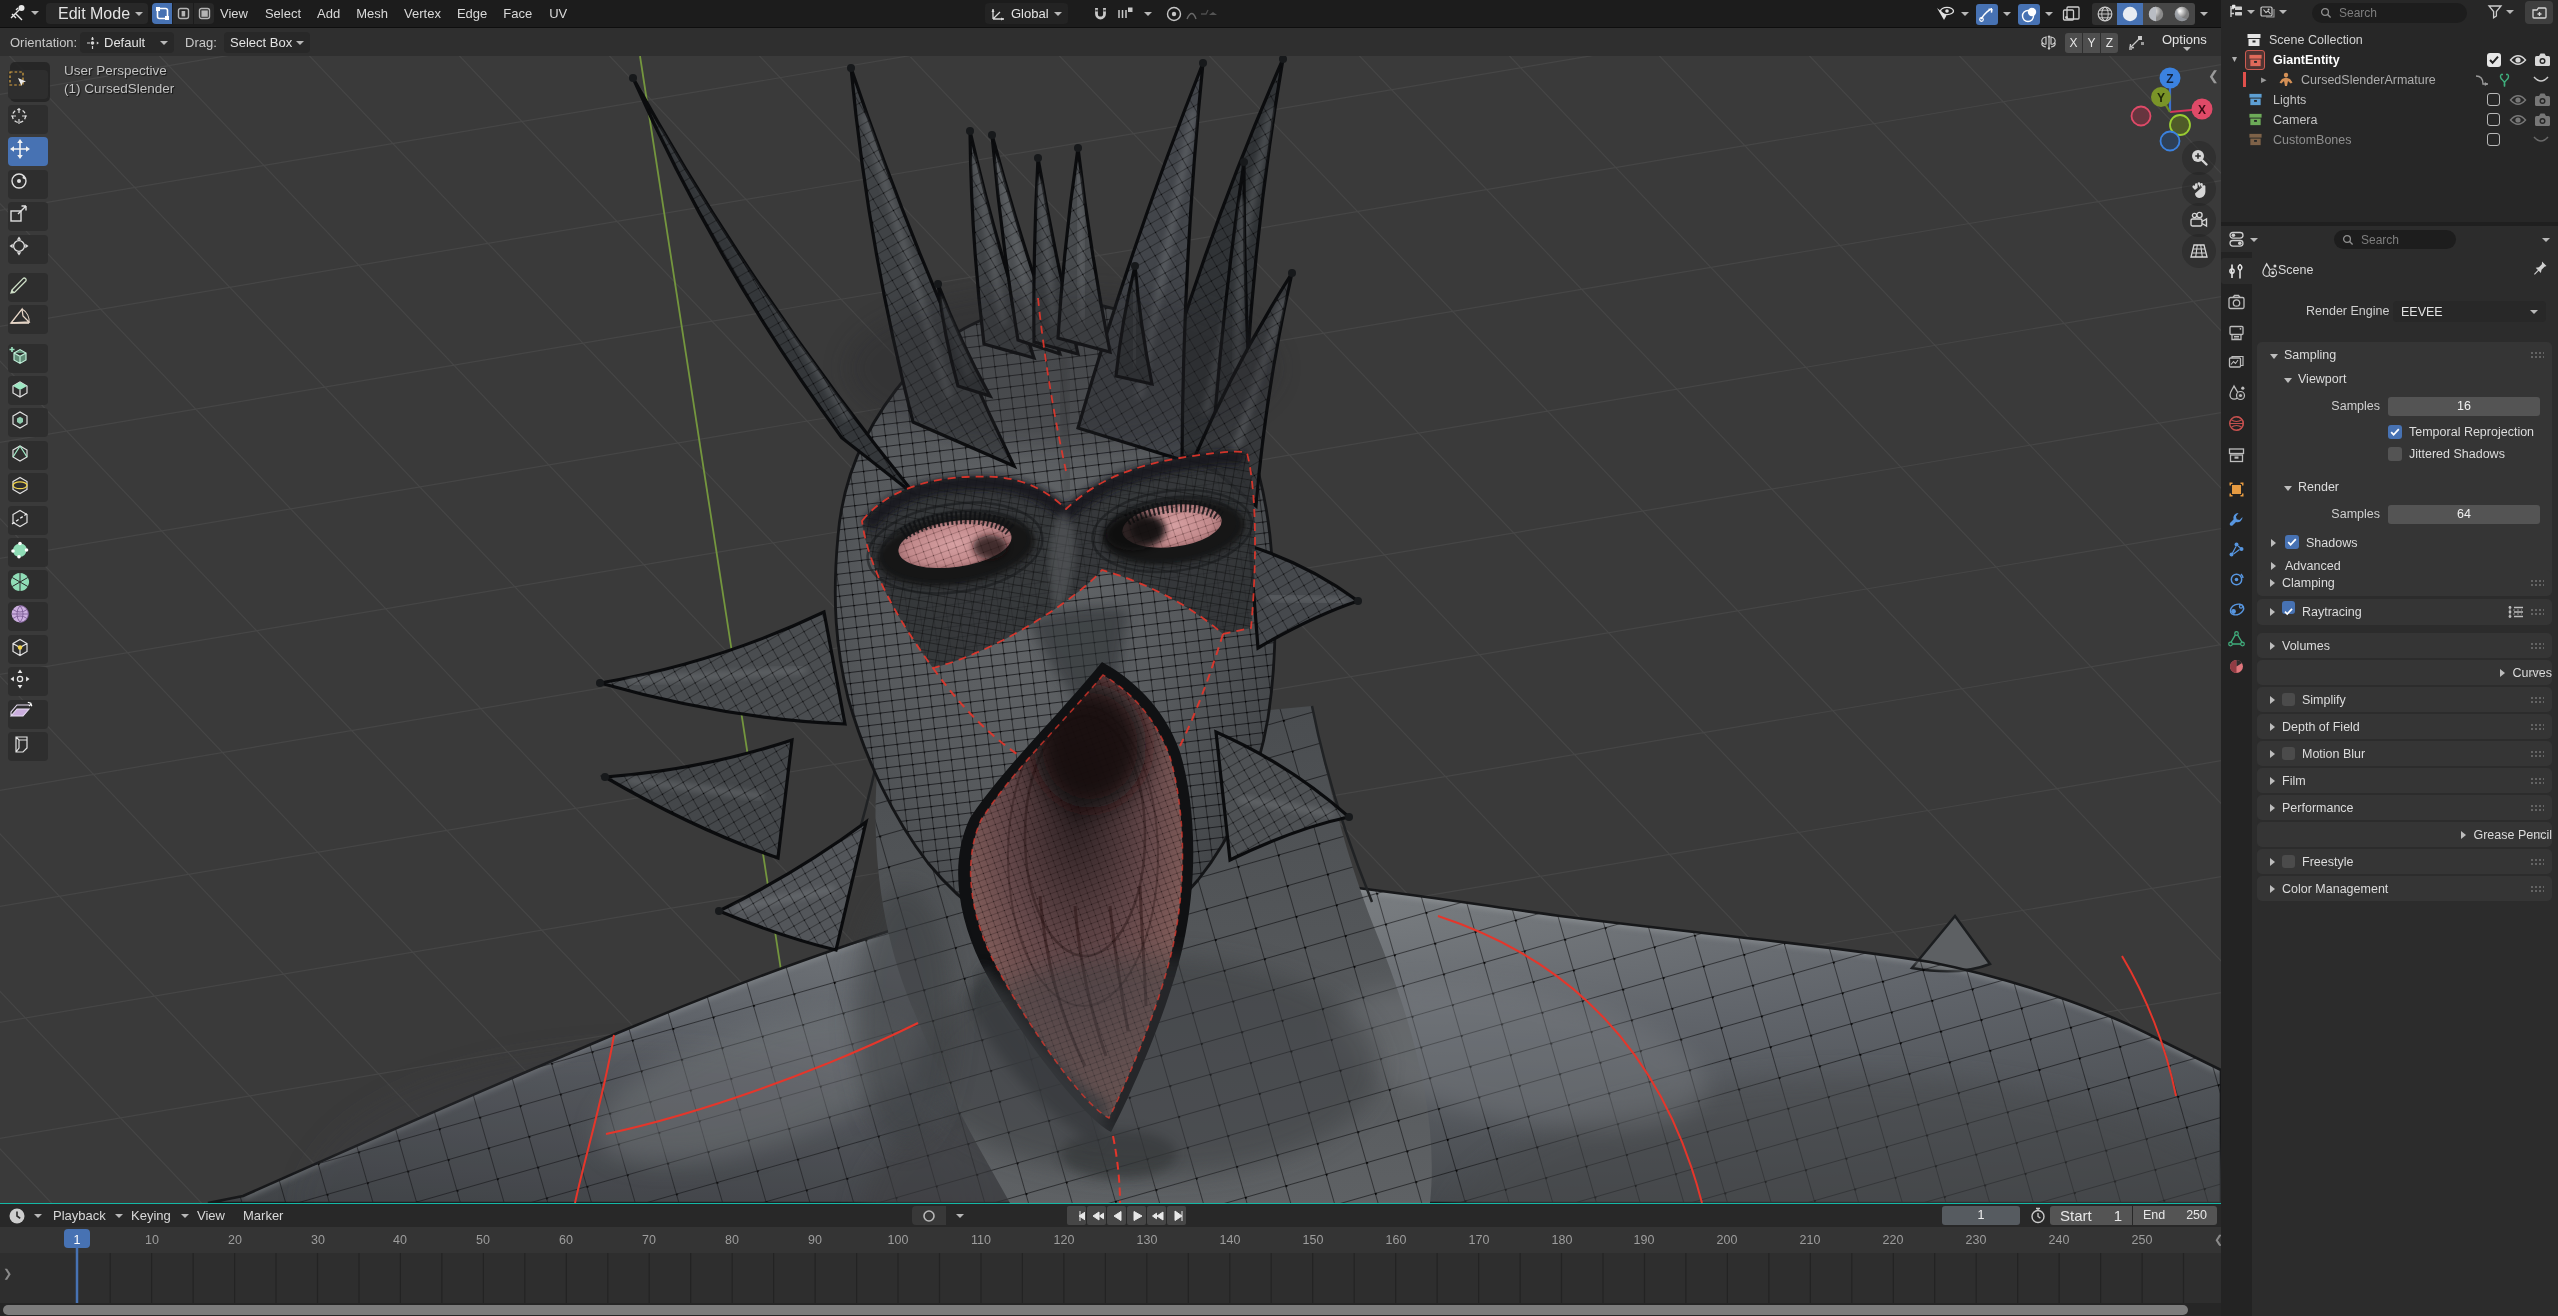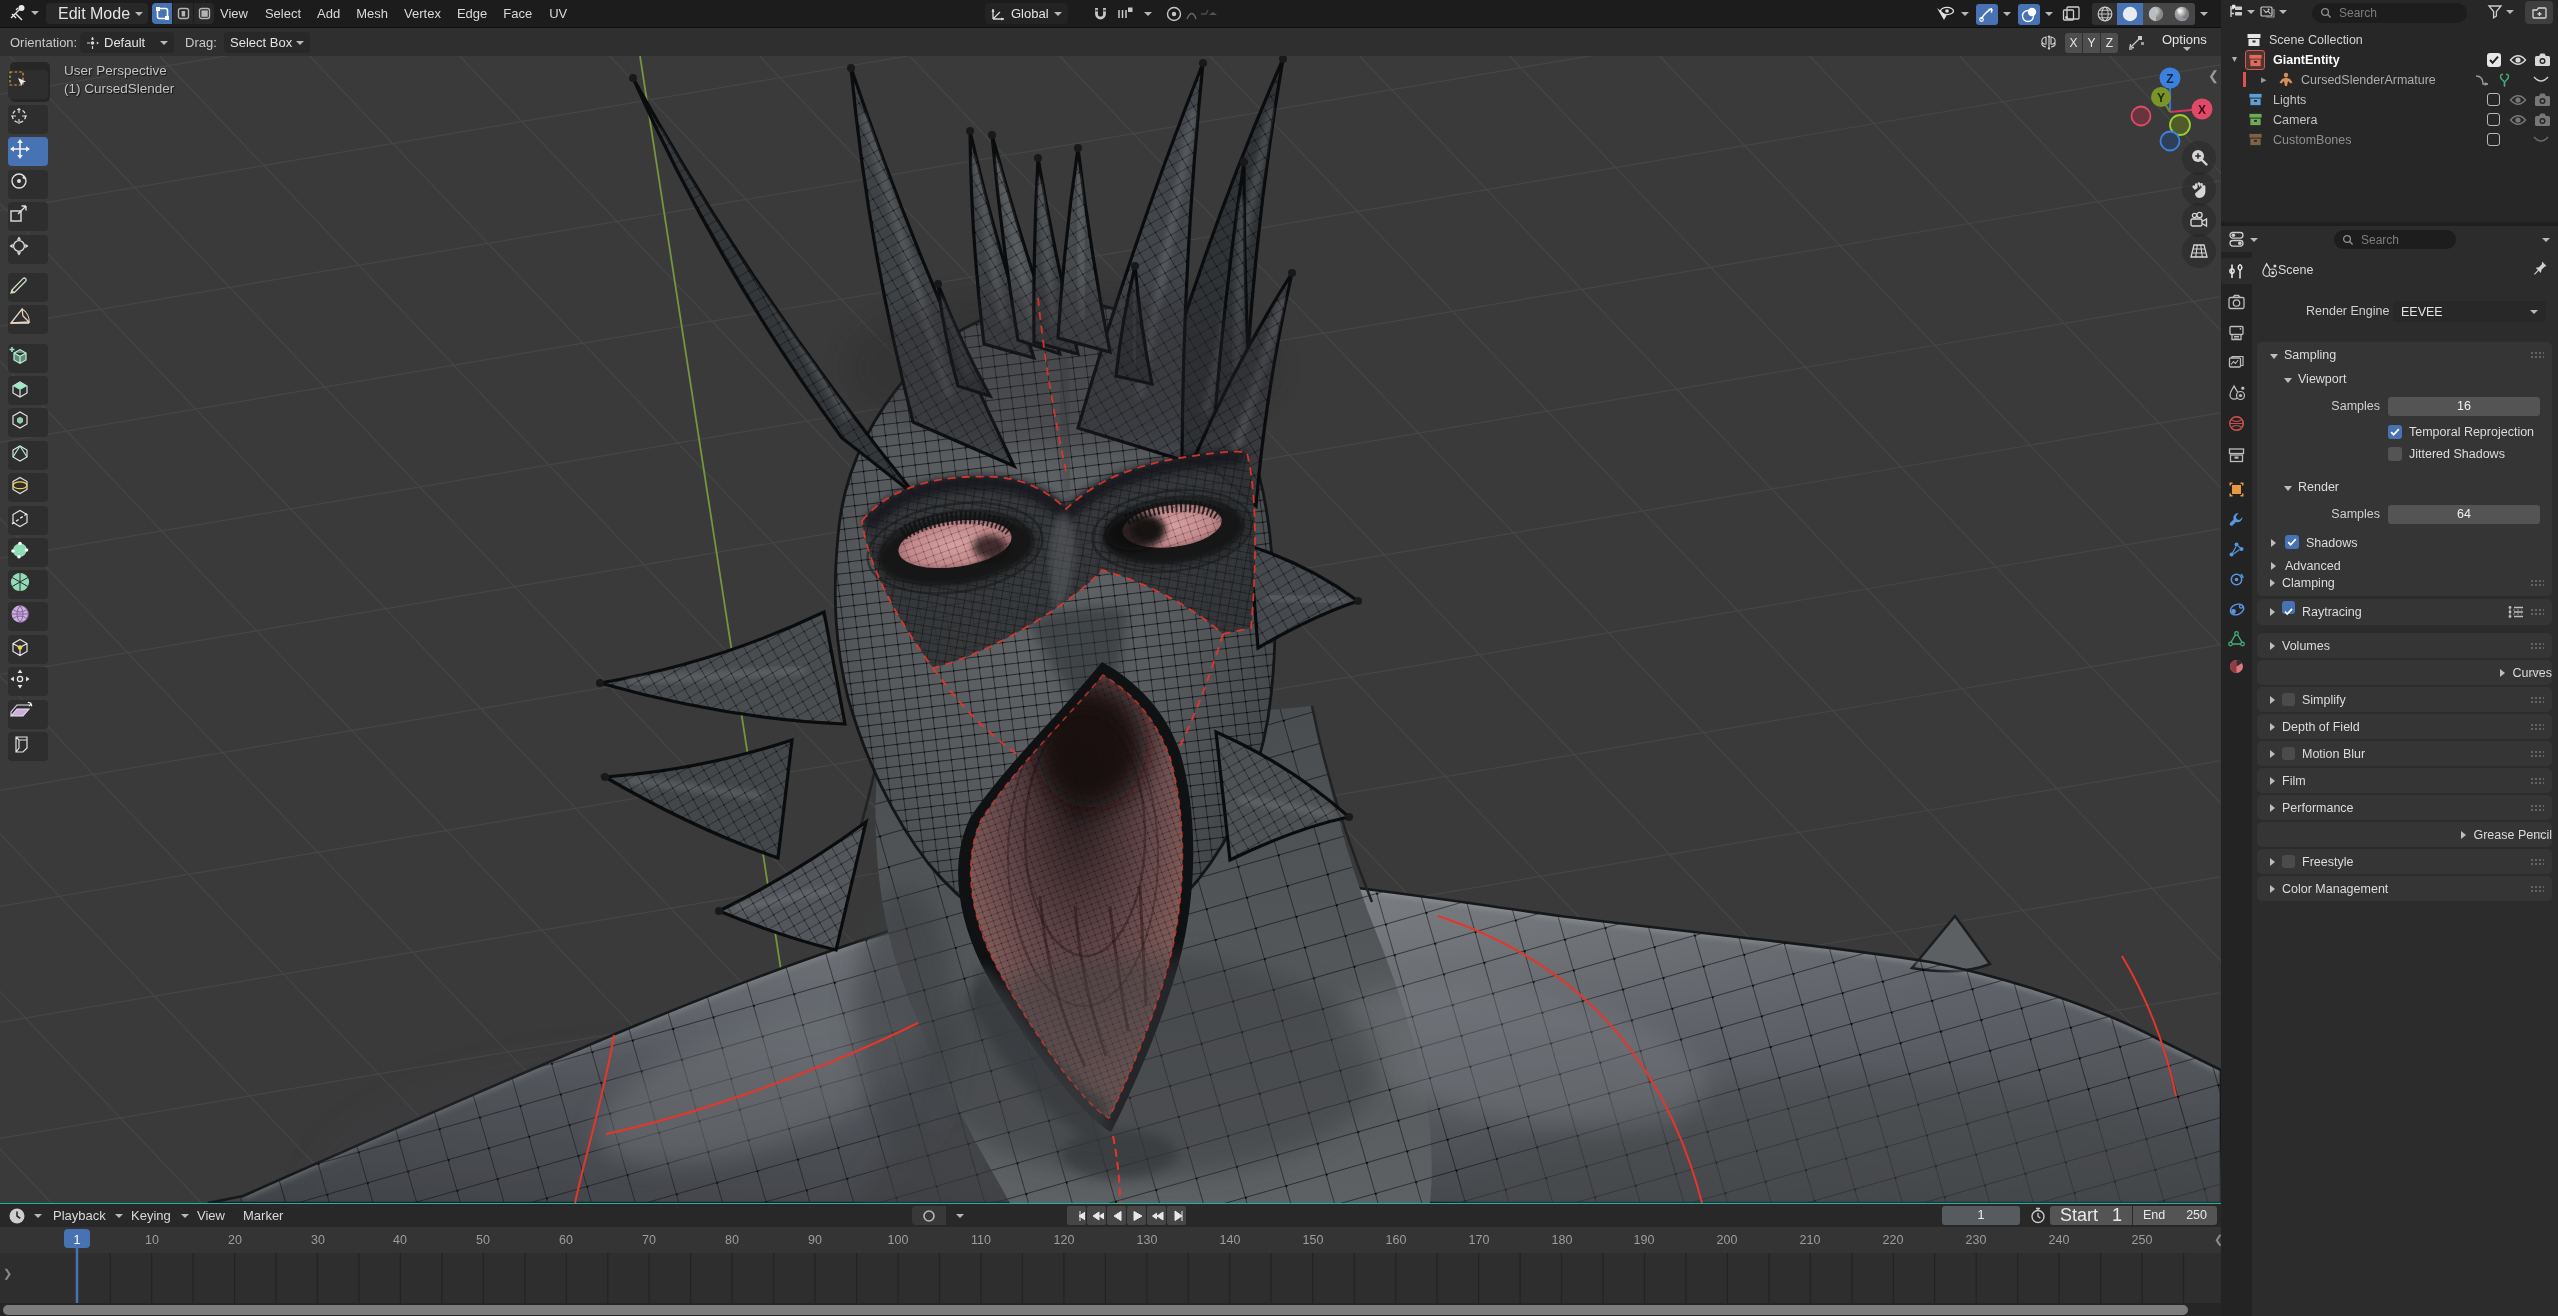--- a/index.html
+++ b/index.html
@@ -1084,21 +1084,21 @@
 <div class="abs" style="left:1167px;top:2px;width:19px;height:19px;background:#464646;border-radius:2px;display:flex;align-items:center;justify-content:center;">
           <svg width="16" height="16" viewBox="0 0 16 16">
             <path d="M6 3 L13 8 l-7 4.5 z M13 3 v10" fill="#e8e8e8" stroke="#e8e8e8" stroke-width="1"></path>
           </svg>
         </div>
 <div class="abs field" style="left:1942px;top:2px;width:78px;height:19px;background:#565b60;">1</div>
 <svg class="abs" style="left:2030px;top:3px;" width="16" height="17" viewBox="0 0 16 17">
           <circle cx="8" cy="9.5" r="6" fill="none" stroke="#c9c9c9" stroke-width="1.4"></circle>
           <path d="M8 6 v3.5 l2.4 1.6 M6 1.5 h4 M8 1.5 v2" stroke="#c9c9c9" stroke-width="1.3" fill="none"></path>
         </svg>
-<div class="abs" style="left:2050px;top:2px;width:82px;height:19px;background:#545454;border-radius:3px 0 0 3px;color:#e8e8e8;font-size:18px;line-height:19px;"><span style="margin-left:10px;">Start</span><span style="float:right;margin-right:10px;">1</span></div>
+<div class="abs" style="left:2050px;top:2px;width:82px;height:19px;background:#545454;border-radius:3px 0 0 3px;color:#e8e8e8;font-size:15px;line-height:19px;"><span style="margin-left:10px;">Start</span><span style="float:right;margin-right:10px;">1</span></div>
 <div class="abs" style="left:2133px;top:2px;width:84px;height:19px;background:#545454;border-radius:0 3px 3px 0;color:#e8e8e8;font-size:12.5px;line-height:19px;"><span style="margin-left:10px;">End</span><span style="float:right;margin-right:10px;">250</span></div>
 </div>
 <svg class="abs" style="left:0;top:23px;" width="2221" height="90" viewBox="0 0 2221 90">
         <rect x="0" y="0" width="2221" height="26" fill="#343434"></rect>
         <rect x="0" y="26" width="2221" height="50" fill="#2e2e2e"></rect>
         <rect x="0" y="76" width="2221" height="14" fill="#262626"></rect>
         <path d="M110.2 26 V76 M151.6 26 V76 M193.1 26 V76 M234.6 26 V76 M276.0 26 V76 M317.5 26 V76 M359.0 26 V76 M400.4 26 V76 M441.9 26 V76 M483.4 26 V76 M524.8 26 V76 M566.3 26 V76 M607.8 26 V76 M649.2 26 V76 M690.7 26 V76 M732.2 26 V76 M773.6 26 V76 M815.1 26 V76 M856.6 26 V76 M898.0 26 V76 M939.5 26 V76 M981.0 26 V76 M1022.4 26 V76 M1063.9 26 V76 M1105.4 26 V76 M1146.8 26 V76 M1188.3 26 V76 M1229.8 26 V76 M1271.2 26 V76 M1312.7 26 V76 M1354.2 26 V76 M1395.7 26 V76 M1437.1 26 V76 M1478.6 26 V76 M1520.1 26 V76 M1561.5 26 V76 M1603.0 26 V76 M1644.5 26 V76 M1685.9 26 V76 M1727.4 26 V76 M1768.9 26 V76 M1810.3 26 V76 M1851.8 26 V76 M1893.3 26 V76 M1934.7 26 V76 M1976.2 26 V76 M2017.7 26 V76 M2059.1 26 V76 M2100.6 26 V76 M2142.1 26 V76 M2183.5 26 V76" stroke="#232323" stroke-width="1.2"></path>
         <g font-size="12.5" fill="#9d9d9d" text-anchor="middle" font-family="Liberation Sans, sans-serif">
           <text x="152" y="17">10</text>
           <text x="235" y="17">20</text>

